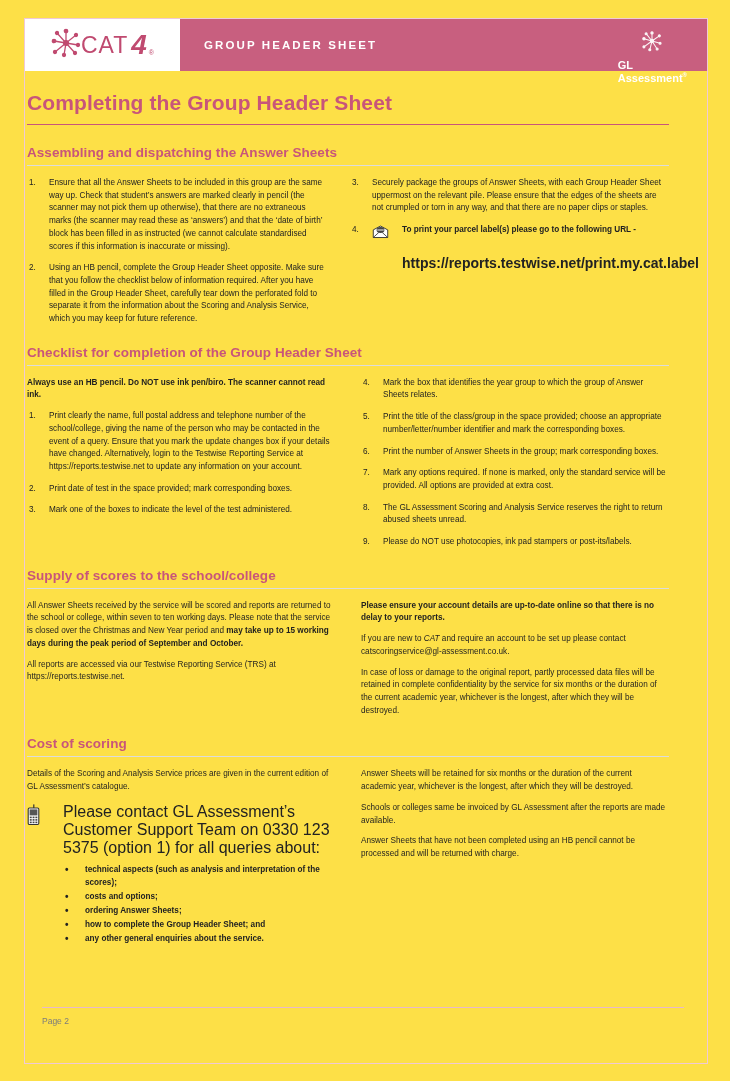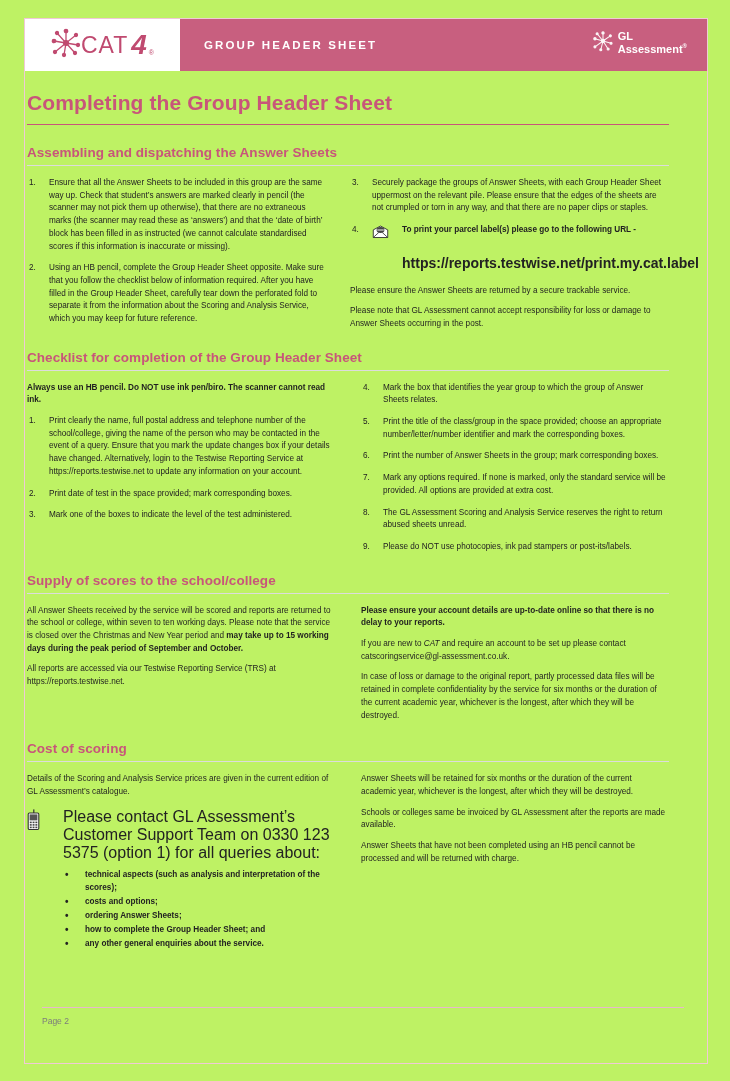--- a/index.html
+++ b/index.html
@@ -13,21 +13,21 @@
     color: #222222;
     position: relative;
     overflow: hidden;
   }
 
   
   .page {
     position: absolute;
     left: 0; top: 0;
     width: 730px; height: 1081px;
-    background: #bef264;
+    background: #fde047;
   }
   .page-border {
     position: absolute;
     left: 24px; top: 18px;
     width: 684px; height: 1046px;
     border: 1px solid #f0c9d6;
     pointer-events: none;
   }
 
   
@@ -83,20 +83,21 @@
     margin-left: 24px;
     white-space: nowrap;
   }
   .gl-logo {
     position: absolute;
     right: 20px;
     top: 11px;
     display: flex;
     align-items: center;
     gap: 4px;
+    flex-direction: column;
   }
   .gl-text {
     color: #ffffff;
     font-size: 11px;
     font-weight: 700;
     line-height: 1.08;
   }
   .gl-text .reg { font-size: 6px; vertical-align: super; }
 
   
@@ -358,24 +359,20 @@
                     <path d="M1.5 14.5 L8 8.5 M18.5 14.5 L12 8.5" stroke="#333333" stroke-width="1"></path>
                     <ellipse cx="10" cy="5.6" rx="4.6" ry="3.6" fill="#444444"></ellipse>
                     <rect x="6.2" y="5.1" width="7.6" height="1.1" fill="#ffffff"></rect>
                   </svg>
                 </span>
                 <span class="icon-text">To print your parcel label(s) please go to the following URL -</span>
               </div>
               <div class="url-line">https://reports.testwise.net/print.my.cat.label</div>
             </li>
           </ol>
-          <div class="sub-para">
-            <p class="body">Please ensure the Answer Sheets are returned by a secure trackable service.</p>
-            <p class="body">Please note that GL Assessment cannot accept responsibility for loss or damage to Answer Sheets occurring in the post.</p>
-          </div>
         </div>
       </div>
     </section>
 
     <section>
       <h2 class="section-title">Checklist for completion of the Group Header Sheet</h2>
       <div class="rule-thin"></div>
 
       <div class="cols">
         <div class="col">

